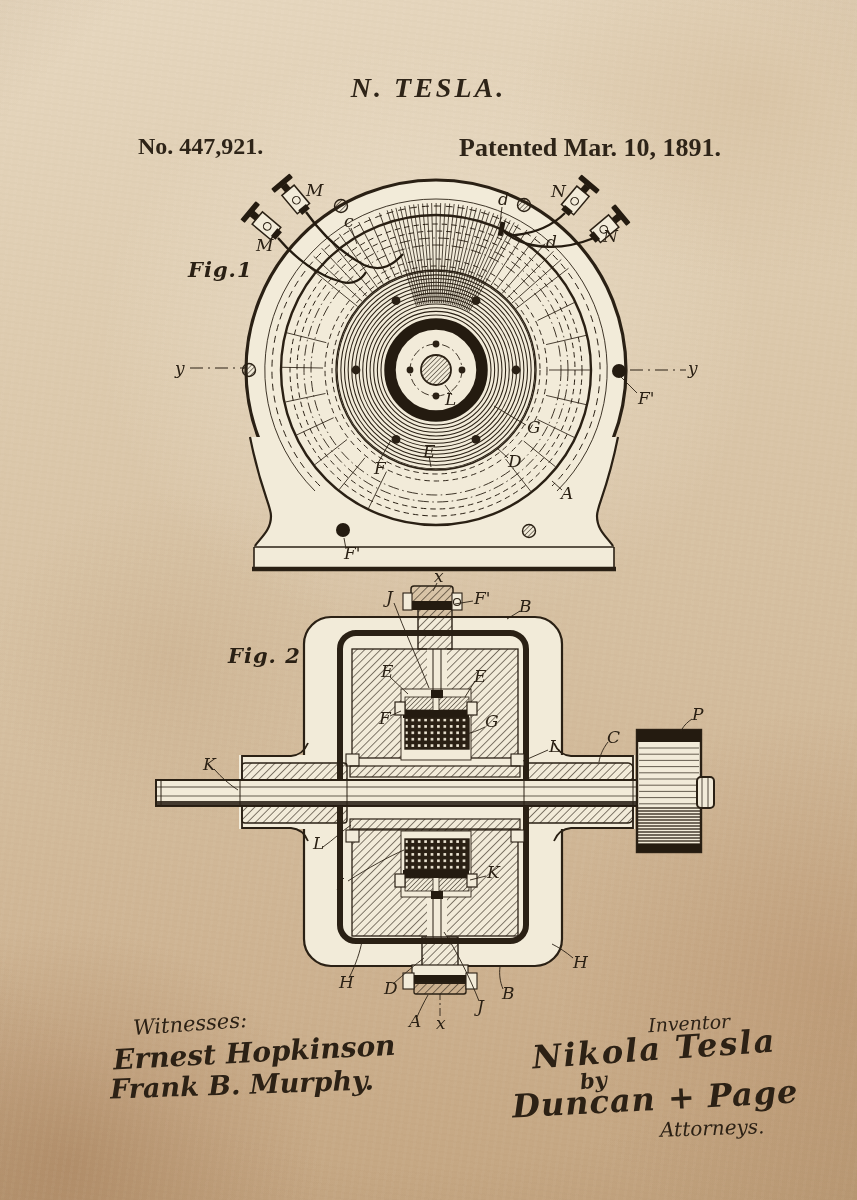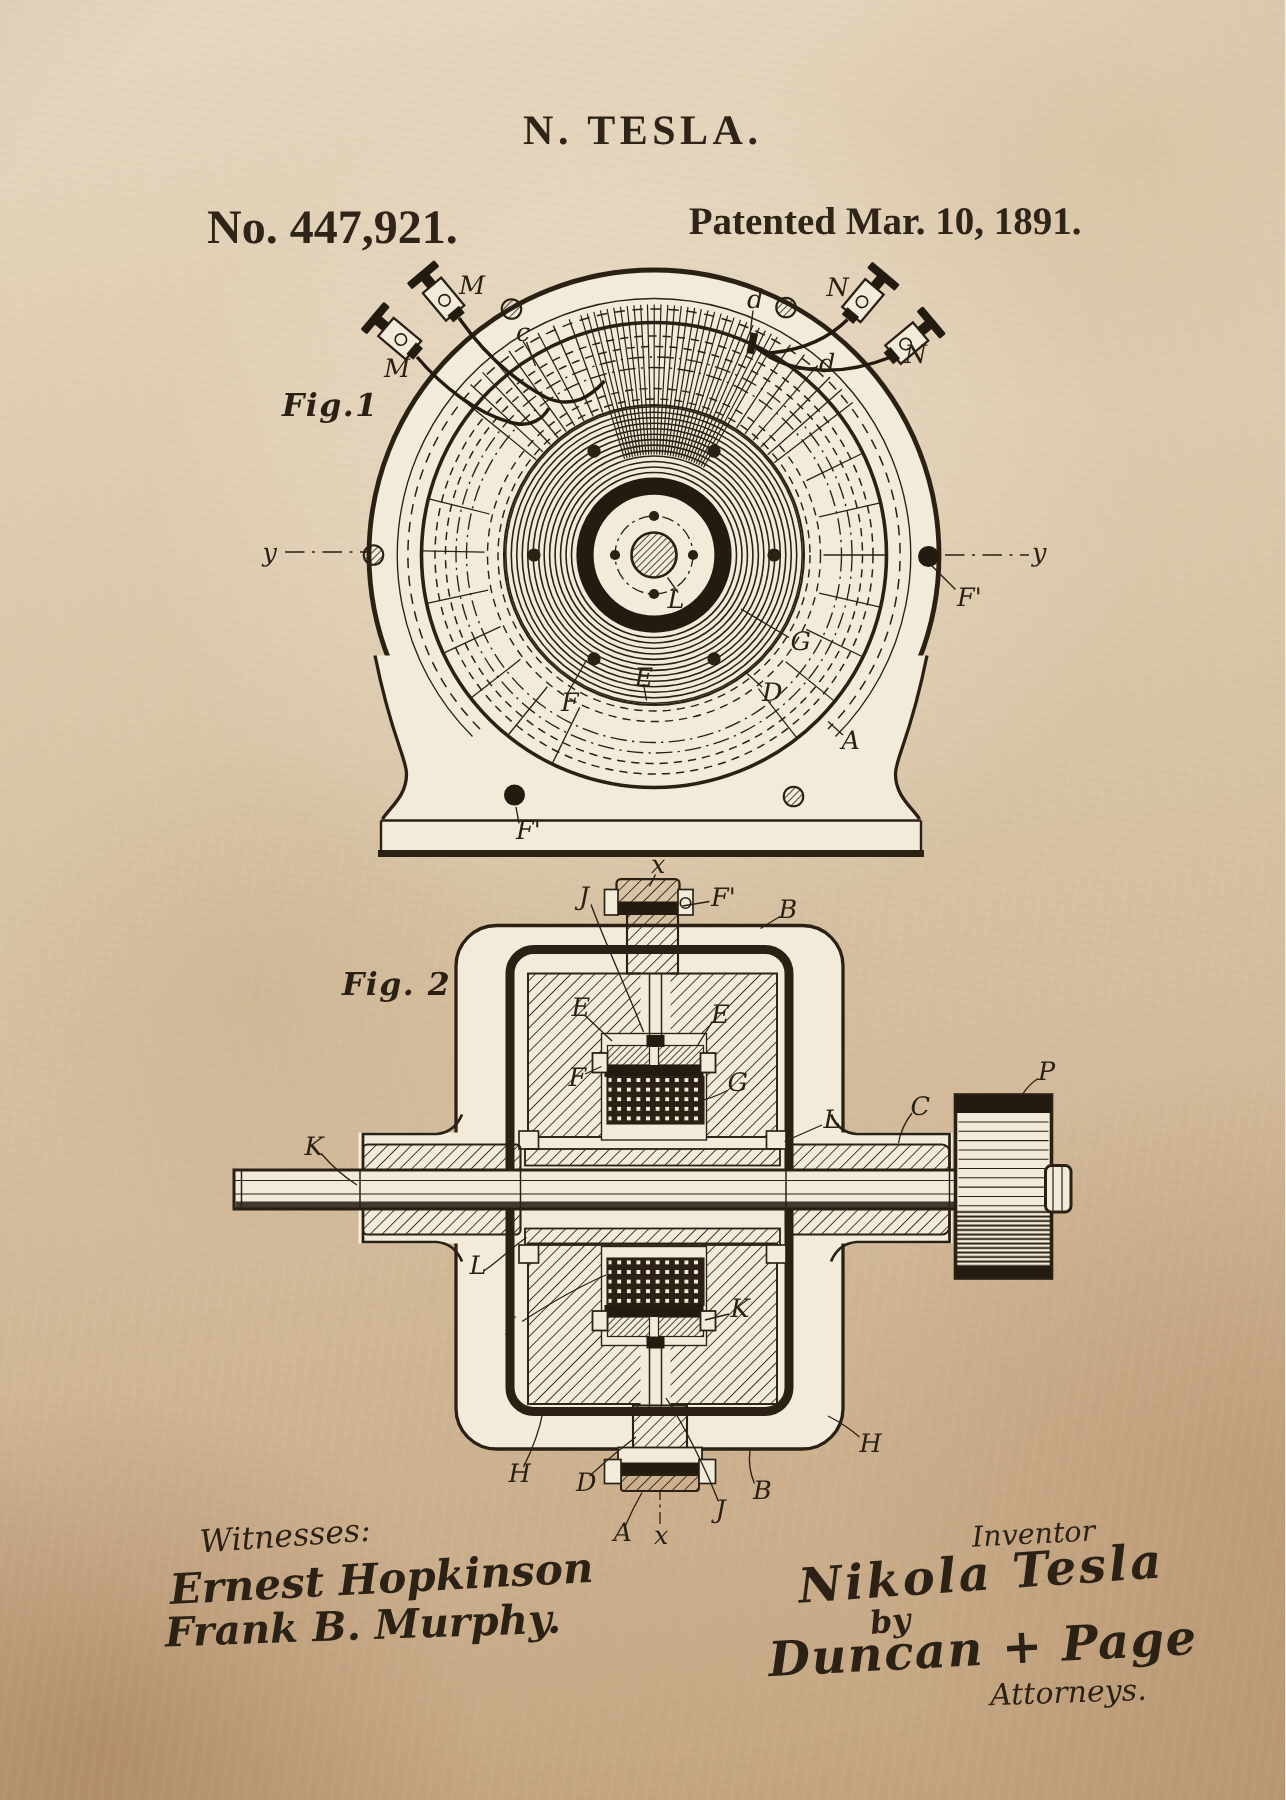--- a/index.html
+++ b/index.html
@@ -13,23 +13,23 @@
       radial-gradient(ellipse 40% 22% at 88% 8%, rgba(210,186,152,.5), rgba(210,186,152,0) 70%),
       radial-gradient(ellipse 30% 20% at 20% 55%, rgba(170,130,90,.15), rgba(170,130,90,0) 70%),
       radial-gradient(ellipse 120% 95% at 50% 45%, rgba(0,0,0,0) 55%, rgba(110,74,42,.30) 100%),
       linear-gradient(172deg,#e6d7bf 0%,#dcc9ac 32%,#d4bd9e 58%,#ccb08e 80%,#c2a37e 100%);
   }
   .tex{position:absolute;inset:0;pointer-events:none;opacity:.5;
     background:
       repeating-linear-gradient(8deg, rgba(120,90,60,.035) 0 2px, rgba(0,0,0,0) 2px 6px),
       repeating-linear-gradient(98deg, rgba(255,255,250,.05) 0 3px, rgba(0,0,0,0) 3px 8px);}
   .hdr{position:absolute;left:0;width:100%;text-align:center;}
-  .hdr.name{top:72px;font-size:28px;letter-spacing:3px;font-weight:600;}
+  .hdr.name{top:72px;font-size:28px;letter-spacing:3px;font-weight:600;font-style:italic;}
   .hdr.title{top:105px;font-size:20px;letter-spacing:1.2px;font-weight:700;}
-  .pno{position:absolute;left:138px;top:133px;font-size:32px;font-weight:600;}
+  .pno{position:absolute;left:138px;top:133px;font-size:24px;font-weight:600;}
   .pdate{position:absolute;right:136px;top:133px;font-size:26px;font-weight:600;}
   .sig{position:absolute;font-family:"DejaVu Serif",serif;font-style:italic;color:#2c2115;white-space:nowrap;}
   svg text{font-family:"DejaVu Serif",serif;font-style:italic;fill:#2a2014;}
   .lbl{font-size:17px;}
   .cap{font-size:21px;font-weight:700;letter-spacing:1px;}
 </style>
 </head>
 <body>
 
 <div class="page">

